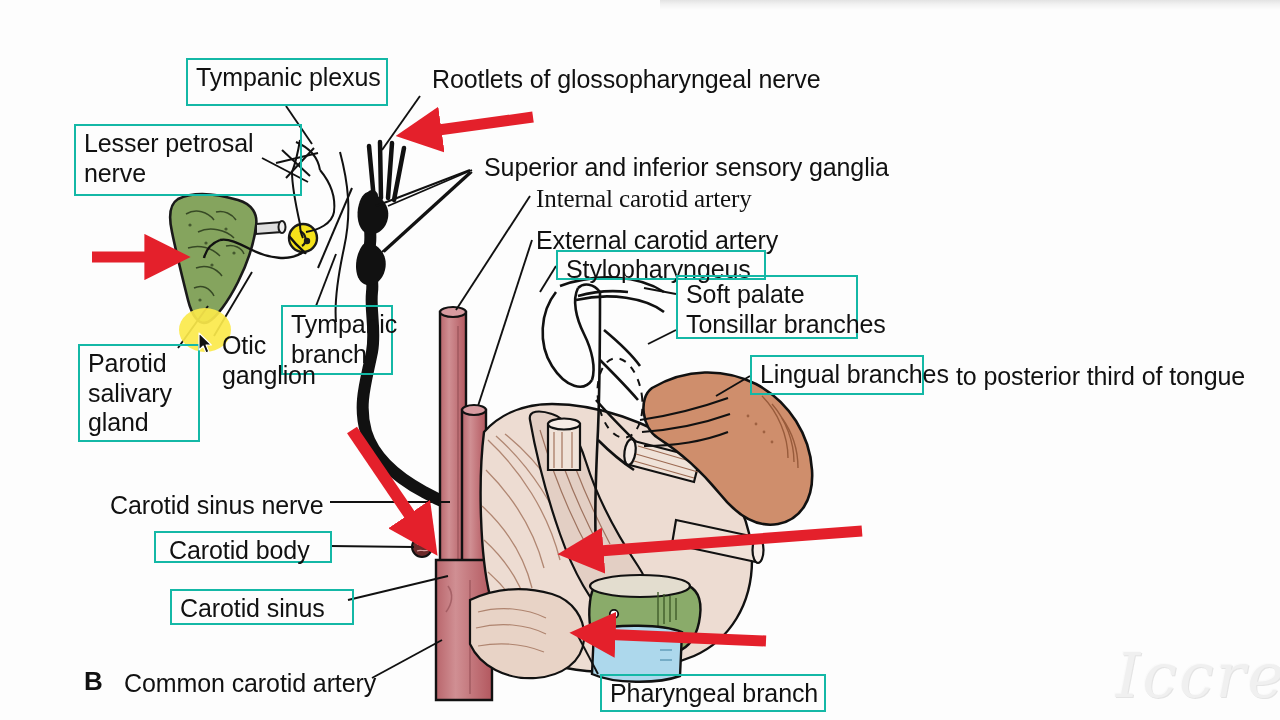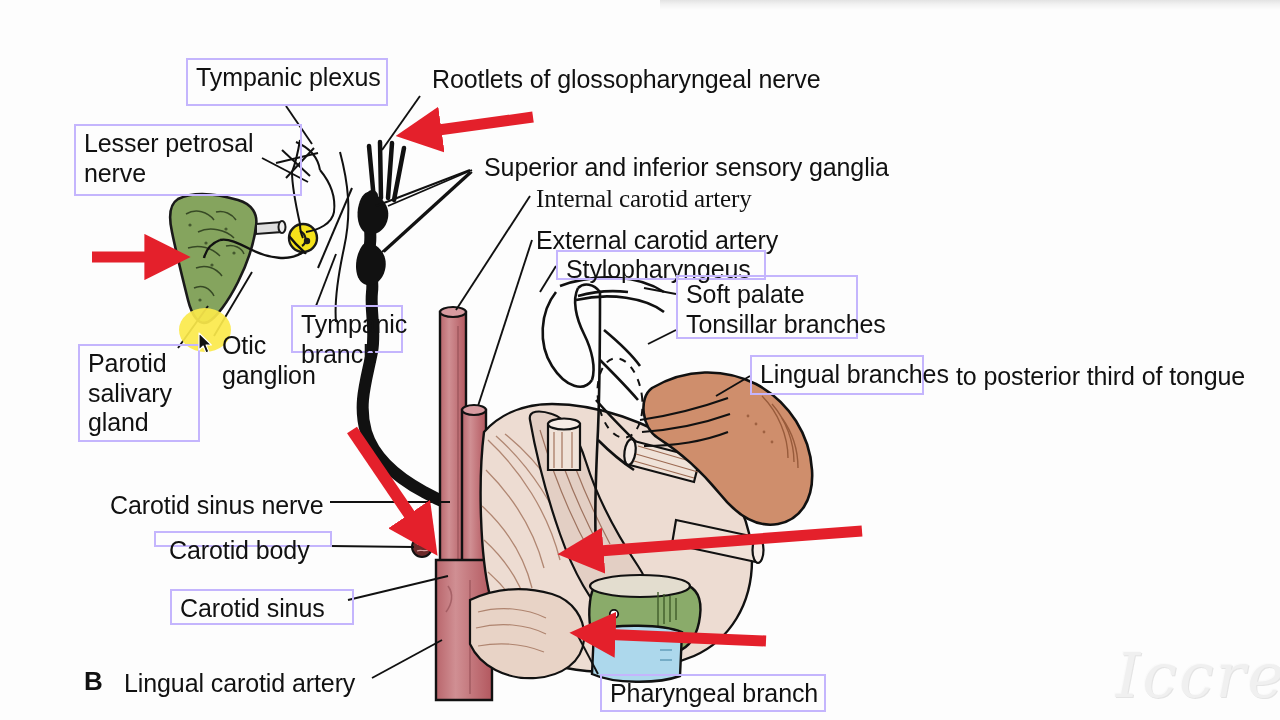--- a/index.html
+++ b/index.html
@@ -26,21 +26,21 @@
 
   
   .lbl{
     position:absolute;
     color:#111;
     line-height:1.18;
     white-space:pre;
     letter-spacing:-0.1px;
   }
   .boxed{
-    border:2px solid #c4b5fd;
+    border:2px solid #14b8a6;
     background:rgba(255,255,255,0.0);
     box-sizing:border-box;
   }
   .f25{font-size:25px;}
   .pad{padding:3px 8px 4px 8px;}
 
   
   .panel-letter{
     position:absolute;
     font-weight:bold;
@@ -370,33 +370,33 @@
       <div class="lbl f25 boxed pad" style="left: 186px; top: 58px; width: 202px; height: 48px;">Tympanic plexus</div>
       <div class="lbl f25 boxed pad" style="left: 74px; top: 124px; width: 228px; height: 72px;">Lesser petrosal
 nerve</div>
       <div class="lbl f25 pad" style="left: 424px; top: 62px;">Rootlets of glossopharyngeal nerve</div>
       <div class="lbl f25 pad" style="left: 476px; top: 150px;">Superior and inferior sensory ganglia</div>
       <div class="lbl f25 pad" style="left: 528px; top: 181px; font-family: Liberation Serif, serif;">Internal carotid artery</div>
       <div class="lbl f25 pad" style="left: 528px; top: 223px;">External carotid artery</div>
       <div class="lbl f25 boxed pad" style="left: 556px; top: 250px; width: 210px; height: 30px;">Stylopharyngeus</div>
       <div class="lbl f25 boxed pad" style="left: 676px; top: 275px; width: 182px; height: 64px;">Soft palate
 Tonsillar branches</div>
-      <div class="lbl f25 boxed pad" style="left: 291px; top: 305px; width: 112px; height: 48px;">Tympanic
+      <div class="lbl f25 boxed pad" style="left: 281px; top: 305px; width: 112px; height: 70px;">Tympanic
 branch</div>
       <div class="lbl f25 pad" style="left: 214px; top: 328px;">Otic
 ganglion</div>
       <div class="lbl f25 boxed pad" style="left: 750px; top: 355px; width: 174px; height: 40px;">Lingual branches</div>
       <div class="lbl f25 pad" style="left: 948px; top: 359px;">to posterior third of tongue</div>
       <div class="lbl f25 boxed pad" style="left: 78px; top: 344px; width: 122px; height: 98px;">Parotid
 salivary
 gland</div>
       <div class="lbl f25 pad" style="left: 102px; top: 488px;">Carotid sinus nerve</div>
-      <div class="lbl f25 boxed pad" style="left: 154px; top: 531px; width: 178px; height: 16px; padding-left: 13px;">Carotid body</div>
+      <div class="lbl f25 boxed pad" style="left: 154px; top: 531px; width: 178px; height: 32px; padding-left: 13px;">Carotid body</div>
       <div class="lbl f25 boxed pad" style="left: 170px; top: 589px; width: 184px; height: 36px;">Carotid sinus</div>
-      <div class="lbl f25 pad" style="left: 116px; top: 666px;">Lingual carotid artery</div>
+      <div class="lbl f25 pad" style="left: 116px; top: 666px;">Common carotid artery</div>
       <div class="lbl f25 boxed pad" style="left: 600px; top: 674px; width: 226px; height: 38px;">Pharyngeal branch</div>
     </div>
 
   <div class="panel-letter" style="left:84px;top:666px;">B</div>
 
   <div class="watermark">Iccre</div>
 
   <svg class="cursor" style="left:198px;top:332px;" viewBox="0 0 16 24">
     <path d="M1,1 L1,18 L5.2,14 L8,21 L10.8,19.6 L8.1,13 L13.4,13 Z" fill="#111" stroke="#ffffff" stroke-width="1.1" stroke-linejoin="round"></path>
   </svg>

